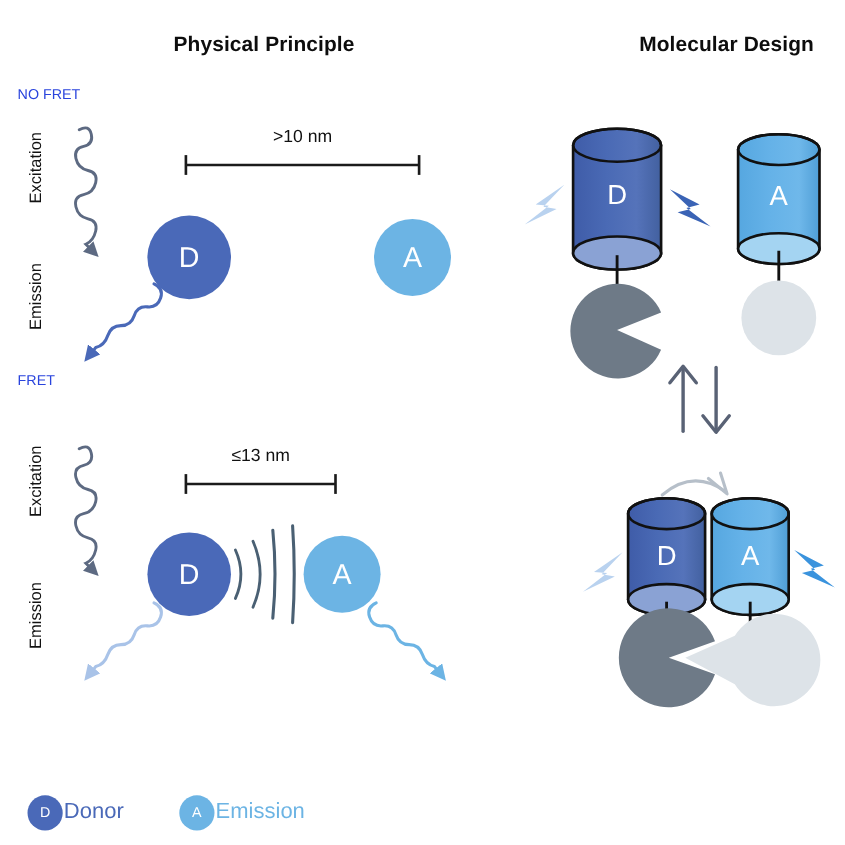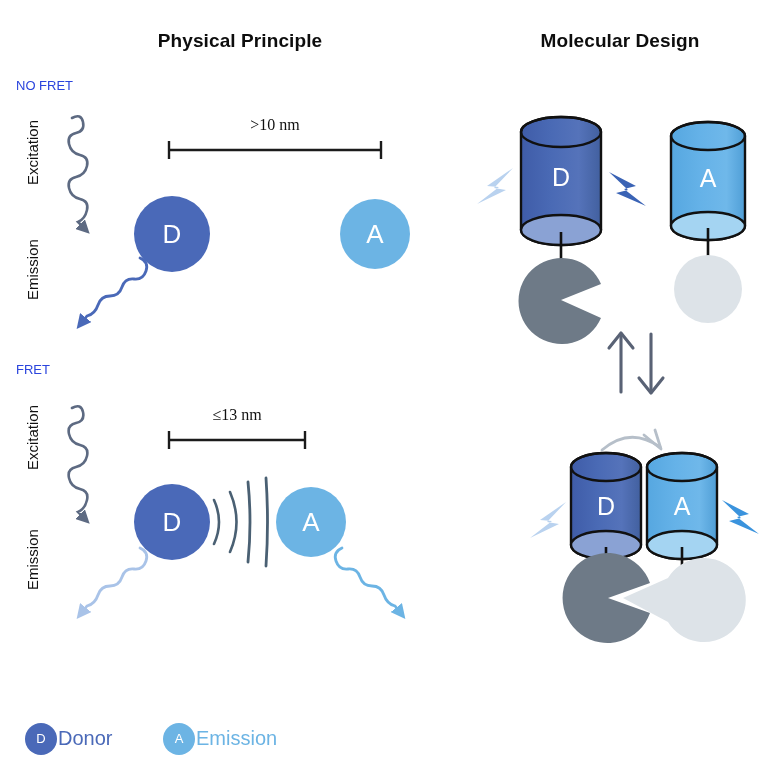--- a/index.html
+++ b/index.html
@@ -18,47 +18,46 @@
   .col-title {
     position: absolute;
     font-weight: bold;
     font-size: 19px;
     color: #0d0d0d;
     text-align: center;
     letter-spacing: 0.1px;
     white-space: nowrap;
   }
   #title-physical { left: 110px; top: 30px; width: 260px; }
-  #title-molecular { left: 500px; top: 30px; width: 240px; }
+  #title-molecular { left: 500px; top: 30px; width: 240px; text-align: right; }
 
   .state-label {
     position: absolute;
     font-size: 13px;
     color: #2a44dd;
     white-space: nowrap;
   }
   #label-nofret { left: 16px; top: 78px; }
-  #label-fret   { left: 16px; top: 362px; }
+  #label-fret   { left: 16px; top: 338px; }
 
   .axis-label {
     position: absolute;
     font-size: 15px;
     color: #111111;
     white-space: nowrap;
     transform-origin: 0 0;
     transform: rotate(-90deg);
   }
 
   .dist-label {
     position: absolute;
     font-size: 16px;
     color: #111111;
     text-align: center;
     white-space: nowrap;
-    font-family: Liberation Serif, serif;
   }
   #dist-label-nofret { left: 168px; top: 116px; width: 214px; }
   #dist-label-fret   { left: 168px; top: 406px; width: 138px; }
 
   .fluor-letter {
     position: absolute;
     font-size: 26px;
     color: #ffffff;
     text-align: center;
     white-space: nowrap;

